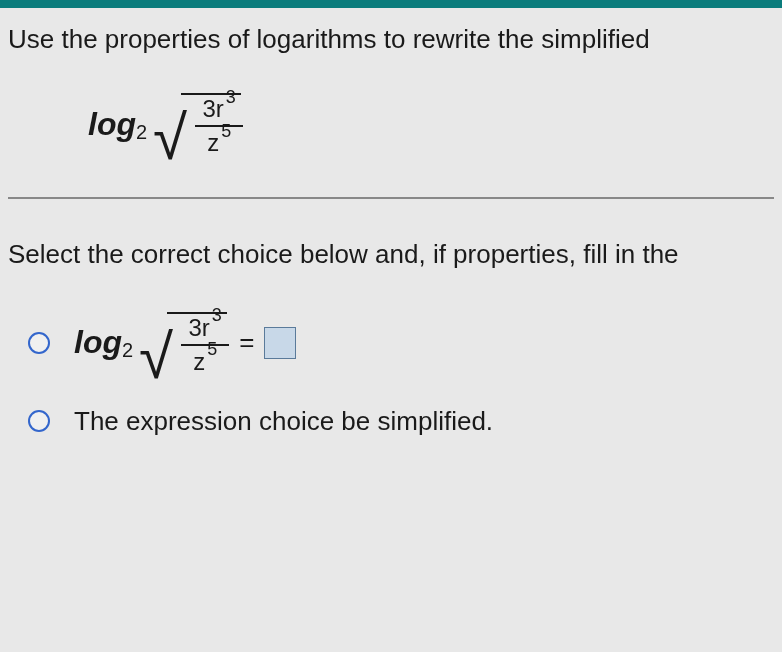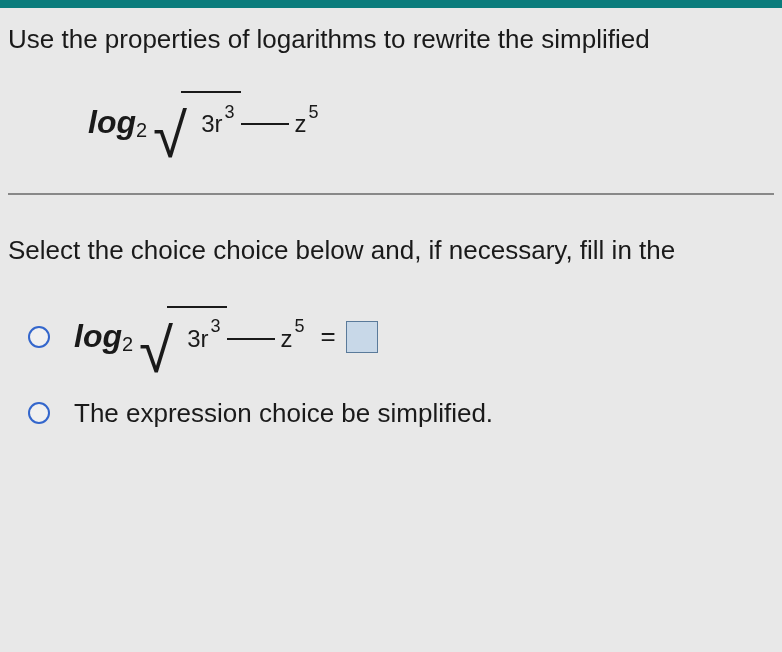--- a/index.html
+++ b/index.html
@@ -68,21 +68,21 @@
     .sqrt-bar {
       position: absolute;
       top: 0px;
       left: 28px;
       width: 60px;
       height: 2px;
       background: #1a1a1a;
     }
     .fraction {
       display: inline-flex;
-      flex-direction: row;
+      flex-direction: column;
       align-items: center;
       margin-left: 8px;
       position: relative;
       top: 2px;
     }
     .numer, .denom {
       font-size: 24px;
       padding: 2px 6px;
       display: flex;
       align-items: center;
@@ -166,21 +166,21 @@
         <span class="denom">
           <span>z</span>
           <span class="sup">5</span>
         </span>
       </span>
     </span>
   </div>
 
   <div class="divider"></div>
 
-  <div class="select-text">Select the choice choice below and, if necessary, fill in the</div>
+  <div class="select-text">Select the correct choice below and, if properties, fill in the</div>
 
   <div class="options">
 
     <div class="option-row">
       <div class="radio"></div>
       <span class="log-text">log</span>
       <span class="log-base">2</span>
       <span class="sqrt-wrap">
         <span class="sqrt-symbol">
           <span class="sqrt-tick">√</span>

